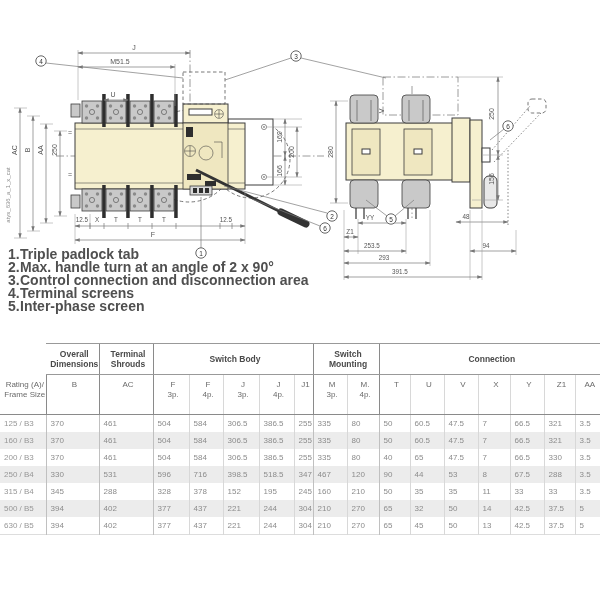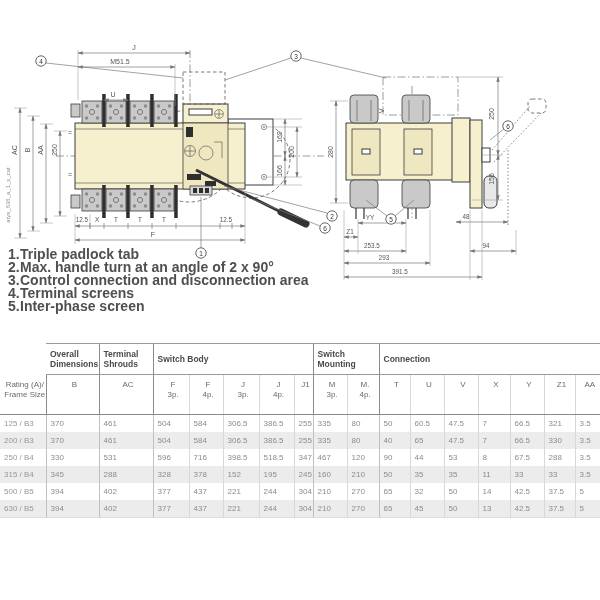--- a/index.html
+++ b/index.html
@@ -22,21 +22,21 @@
   .cot{font-size:6.5px;fill:#333;text-anchor:middle;}
   .co{fill:#fff;stroke:#555;stroke-width:.9;}
   .mid{text-anchor:middle;}
   
   #legend{position:absolute;left:8px;top:248px;font-size:14px;color:#4f4f4f;line-height:13px;font-weight:bold;}
   #legend .num{display:inline-block;width:12px;}
   
   #dimtable{position:absolute;left:0;top:343px;width:600px;border-collapse:collapse;table-layout:fixed;
             font-size:8px;color:#8c8c8c;}
   #dimtable th,#dimtable td{padding:0 0 0 4px;text-align:left;font-weight:normal;overflow:hidden;white-space:nowrap;}
-  #dimtable thead tr.grow th{height:30px;font-weight:bold;color:#4a4a4a;font-size:8.5px;
+  #dimtable thead tr.grow th{height:30px;text-align:center;font-weight:bold;color:#4a4a4a;font-size:8.5px;
             white-space:normal;line-height:10px;vertical-align:middle;border-top:1px solid #999;border-bottom:1px solid #999;}
   #dimtable thead tr.grow th.g0{border:none;}
   #dimtable thead tr.grow th.gb{border-left:1px solid #8a8a8a;}
   #dimtable thead tr.hrow th{height:34px;vertical-align:top;padding-top:5px;color:#6a6a6a;line-height:10px;
             border-bottom:1px solid #8a8a8a;border-left:1px solid #d8d8d8;text-align:center;}
   #dimtable thead tr.hrow th:first-child{border-left:none;}
   #dimtable thead tr.hrow th.bL{border-left:1px solid #8a8a8a;}
   #dimtable tbody td{height:17px;border-left:1px solid #d8d8d8;}
   #dimtable tbody td:first-child{border-left:none;color:#979797;}
   #dimtable tbody td.bL{border-left:1px solid #c0c0c0;}
@@ -479,20 +479,39 @@
           <td>80</td>
           <td class="bL">50</td>
           <td>60.5</td>
           <td>47.5</td>
           <td>7</td>
           <td>66.5</td>
           <td>321</td>
           <td>3.5</td>
         </tr>
         <tr>
+          <td>160 / B3</td>
+          <td class="bL">370</td>
+          <td class="bL">461</td>
+          <td class="bL">504</td>
+          <td>584</td>
+          <td>306.5</td>
+          <td>386.5</td>
+          <td>255</td>
+          <td class="bL">335</td>
+          <td>80</td>
+          <td class="bL">50</td>
+          <td>60.5</td>
+          <td>47.5</td>
+          <td>7</td>
+          <td>66.5</td>
+          <td>321</td>
+          <td>3.5</td>
+        </tr>
+        <tr>
           <td>200 / B3</td>
           <td class="bL">370</td>
           <td class="bL">461</td>
           <td class="bL">504</td>
           <td>584</td>
           <td>306.5</td>
           <td>386.5</td>
           <td>255</td>
           <td class="bL">335</td>
           <td>80</td>

